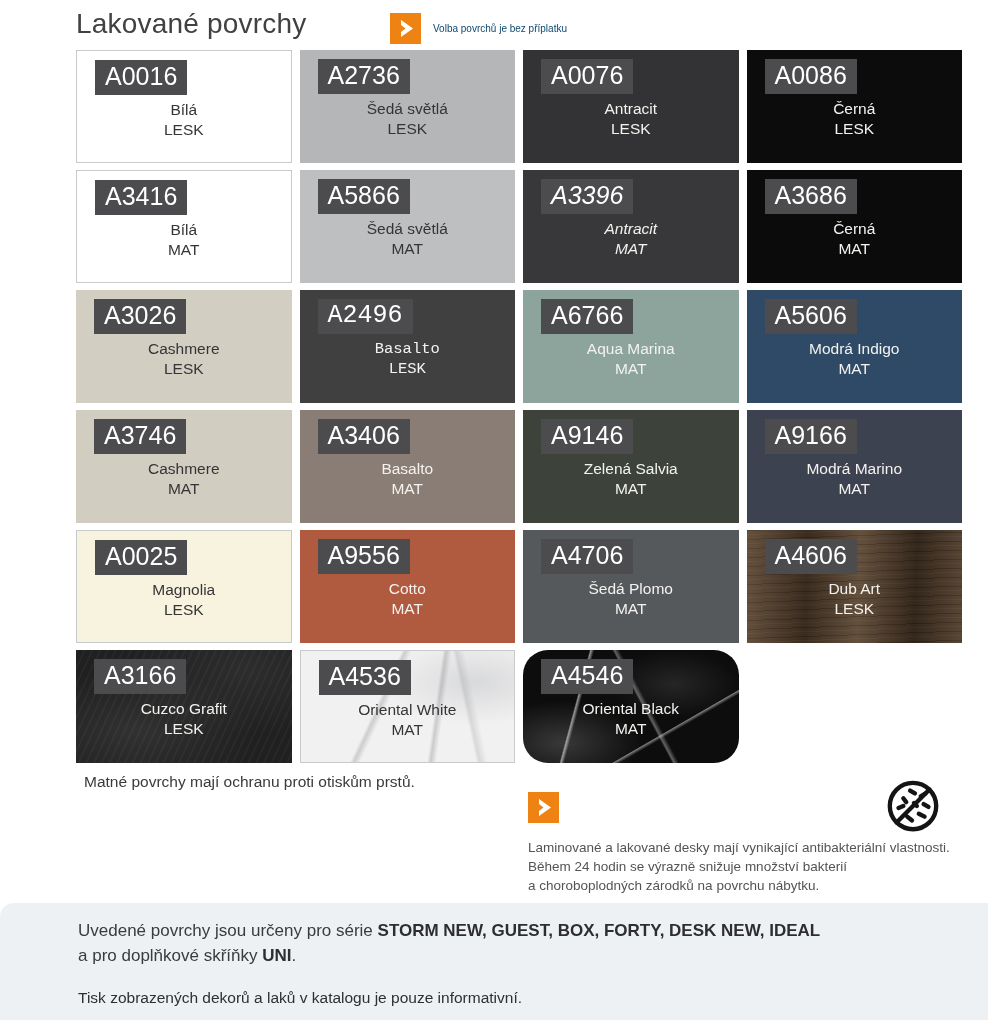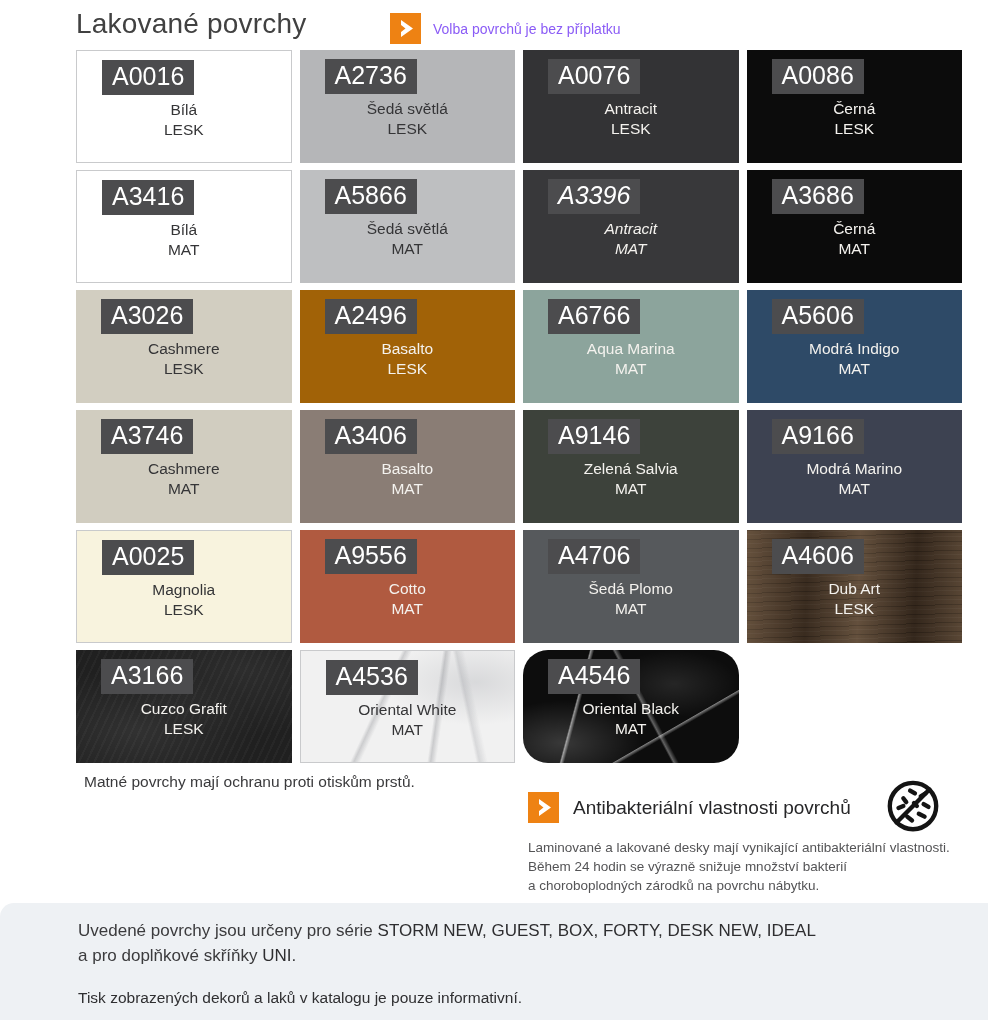--- a/index.html
+++ b/index.html
@@ -10,26 +10,26 @@
   }
   *{margin:0;padding:0;box-sizing:border-box;}
   html,body{background:#fff;}
   body{font-family:"Liberation Sans",sans-serif;color:var(--ink);}
   .page{position:relative;width:988px;height:1020px;background:#fff;overflow:hidden;}
 
   .page-title{position:absolute;left:76px;top:8px;font-size:28px;font-weight:300;color:#414141;letter-spacing:.2px;}
 
   .header-note{position:absolute;left:390px;top:13px;display:flex;align-items:center;gap:12px;}
   .arrow-badge{width:31px;height:31px;flex:0 0 auto;display:block;}
-  .header-note-text{font-size:14px;color:#8b5cf6;}
+  .header-note-text{font-size:10px;color:#0c4a6e;}
 
   .grid{position:absolute;left:76px;top:50px;width:886px;display:grid;grid-template-columns:repeat(4,1fr);gap:7px 8px;}
   .tile{height:113px;display:flex;flex-direction:column;align-items:center;overflow:hidden;}
   .tile.bordered{border:1px solid #c9cacc;}
-  .badge{align-self:flex-start;margin:9px 0 0 25px;background:var(--badge);color:#fff;font-size:25px;line-height:1.25;padding:1px 10px 3px;}
+  .badge{align-self:flex-start;margin:9px 0 0 18px;background:var(--badge);color:#fff;font-size:25px;line-height:1.25;padding:1px 10px 3px;}
   .sname{margin-top:6px;font-size:15.5px;}
   .sfinish{margin-top:2px;font-size:15.5px;}
   .tile.dark-text .sname,.tile.dark-text .sfinish{color:#353537;}
   .tile.light-text .sname,.tile.light-text .sfinish{color:#f4f2ee;}
 
   .tx-wood{background-image:
     linear-gradient(92deg, rgba(140,112,84,.40) 0%, rgba(35,24,14,.45) 28%, rgba(150,122,92,.32) 52%, rgba(28,18,10,.5) 78%, rgba(120,96,70,.3) 100%),
     repeating-linear-gradient(178deg, rgba(0,0,0,.30) 0 1px, transparent 1px 4px, rgba(255,255,255,.05) 4px 5px, transparent 5px 9px);}
   .tx-graphite{background-image:
     radial-gradient(ellipse at 28% 72%, rgba(255,255,255,.08), transparent 55%),
@@ -49,21 +49,21 @@
 
   .matte-note{position:absolute;left:84px;top:773px;font-size:15.5px;color:#3a3a3c;}
 
   .anti-head{position:absolute;left:528px;top:792px;display:flex;align-items:center;gap:14px;}
   .anti-title{font-size:19px;color:#262628;}
   .no-bacteria{position:absolute;left:884px;top:777px;width:58px;height:58px;}
   .anti-body{position:absolute;left:528px;top:838px;font-size:13.5px;line-height:19px;color:#545456;}
 
   .footer{position:absolute;left:0;top:903px;width:988px;height:117px;background:var(--footer-bg);border-radius:14px 0 0 0;padding:15px 0 0 78px;}
   .footer-series{font-size:17px;line-height:25px;color:#3b3b3d;}
-  .footer-series b{font-weight:400;color:#2e2e30;}
+  .footer-series b{font-weight:700;color:#2e2e30;}
   .footer-disclaimer{margin-top:21px;font-size:15.5px;color:#2f2f31;}
 </style>
 </head>
 <body>
 
 <div class="page">
 
   <div class="page-title">Lakované povrchy</div>
 
   <div class="header-note">
@@ -113,21 +113,21 @@
       <div class="tile light-text" style="background-color: rgb(11, 11, 11);">
         <div class="badge">A3686</div>
         <div class="sname">Černá</div>
         <div class="sfinish">MAT</div>
       </div>
       <div class="tile dark-text" style="background-color: rgb(210, 206, 193); align-items: center;">
         <div class="badge">A3026</div>
         <div class="sname">Cashmere</div>
         <div class="sfinish">LESK</div>
       </div>
-      <div class="tile light-text" style="background-color: #a16207;">
+      <div class="tile light-text" style="background-color: #404040; font-family: Liberation Mono, monospace;">
         <div class="badge">A2496</div>
         <div class="sname">Basalto</div>
         <div class="sfinish">LESK</div>
       </div>
       <div class="tile light-text" style="background-color: rgb(140, 164, 156);">
         <div class="badge">A6766</div>
         <div class="sname">Aqua Marina</div>
         <div class="sfinish">MAT</div>
       </div>
       <div class="tile light-text" style="background-color: rgb(46, 74, 103);">
@@ -192,21 +192,20 @@
       </div>
     </div>
 
   <div class="matte-note">Matné povrchy mají ochranu proti otiskům prstů.</div>
 
   <div class="anti-head">
     <svg class="arrow-badge" viewBox="0 0 31 31">
       <rect x="0" y="0" width="31" height="31" fill="#ee8213" class="accent-fill"></rect>
       <polygon points="11,7 23,15.5 11,24 11,19 15.5,15.5 11,12" fill="#ffffff"></polygon>
     </svg>
-    <span class="anti-title">Antibakteriální vlastnosti povrchů</span>
   </div>
 
   <svg class="no-bacteria" viewBox="0 0 60 60">
     <g stroke="#141414" stroke-width="4.5" stroke-linecap="round" fill="none">
       <circle cx="30" cy="30" r="24" stroke-linecap="butt"></circle>
       <line x1="27" y1="14" x2="32" y2="17"></line>
       <line x1="38" y1="20" x2="43" y2="17"></line>
       <line x1="41" y1="28" x2="46" y2="31"></line>
       <line x1="36" y1="38" x2="42" y2="41"></line>
       <line x1="24" y1="41" x2="29" y2="45"></line>

